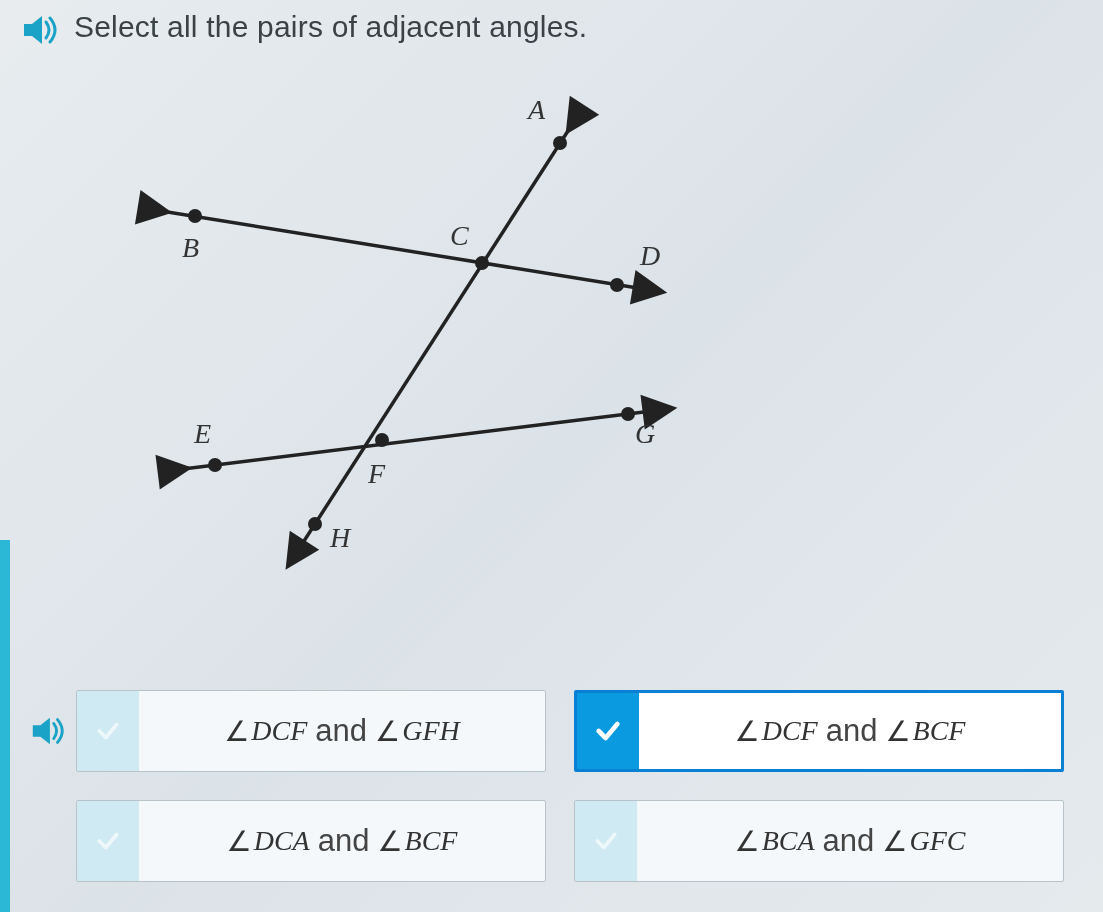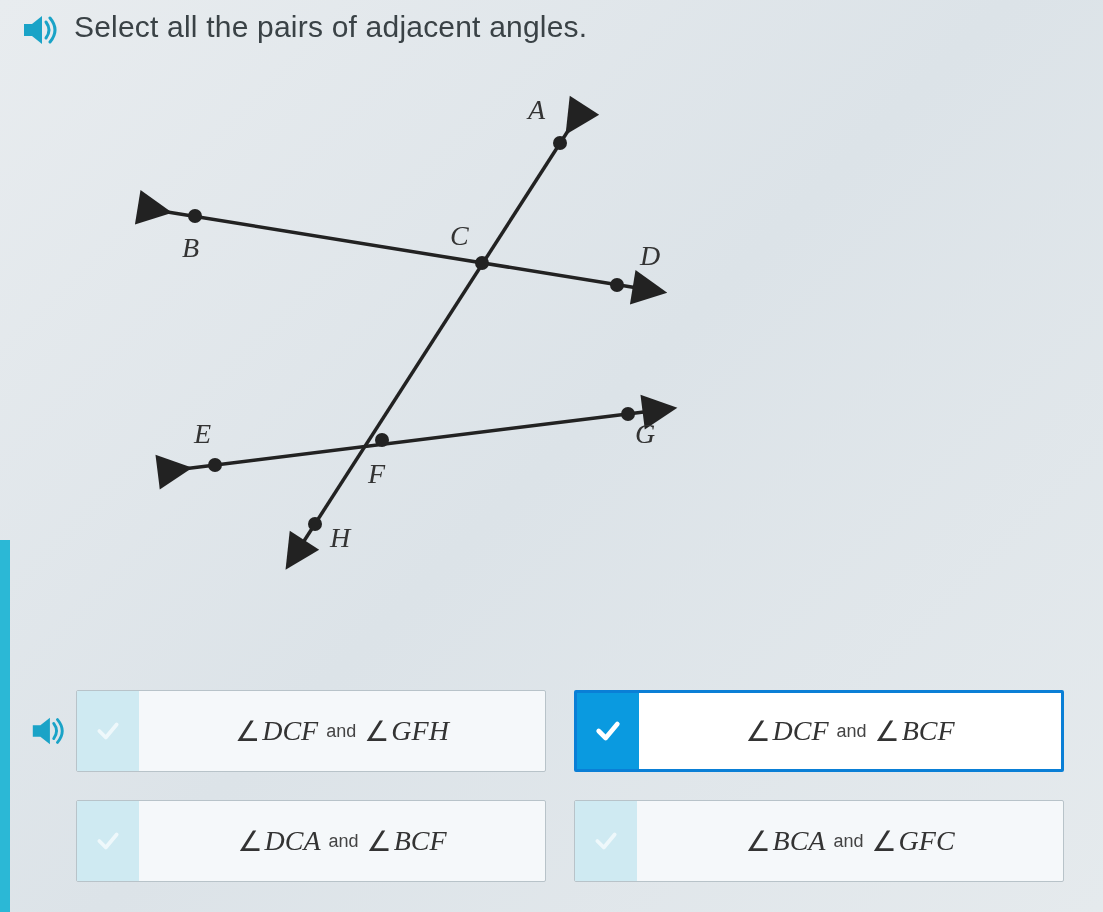--- a/index.html
+++ b/index.html
@@ -93,21 +93,21 @@
     justify-content:center;
     font-size: 28px;
     font-style: italic;
     font-family: Georgia, 'Times New Roman', serif;
     color: #333;
     padding: 0 20px;
   }
   .option .label .and {
     font-style: normal;
     font-family: Verdana, Geneva, sans-serif;
-    font-size: 18px;
+    font-size: 31px;
     margin: 0 8px;
     color:#444;
   }
   .option.selected {
     border: 3px solid #0a7fd6;
     background: #fff;
   }
   .option.selected .check {
     background: #0a9ae0;
   }

